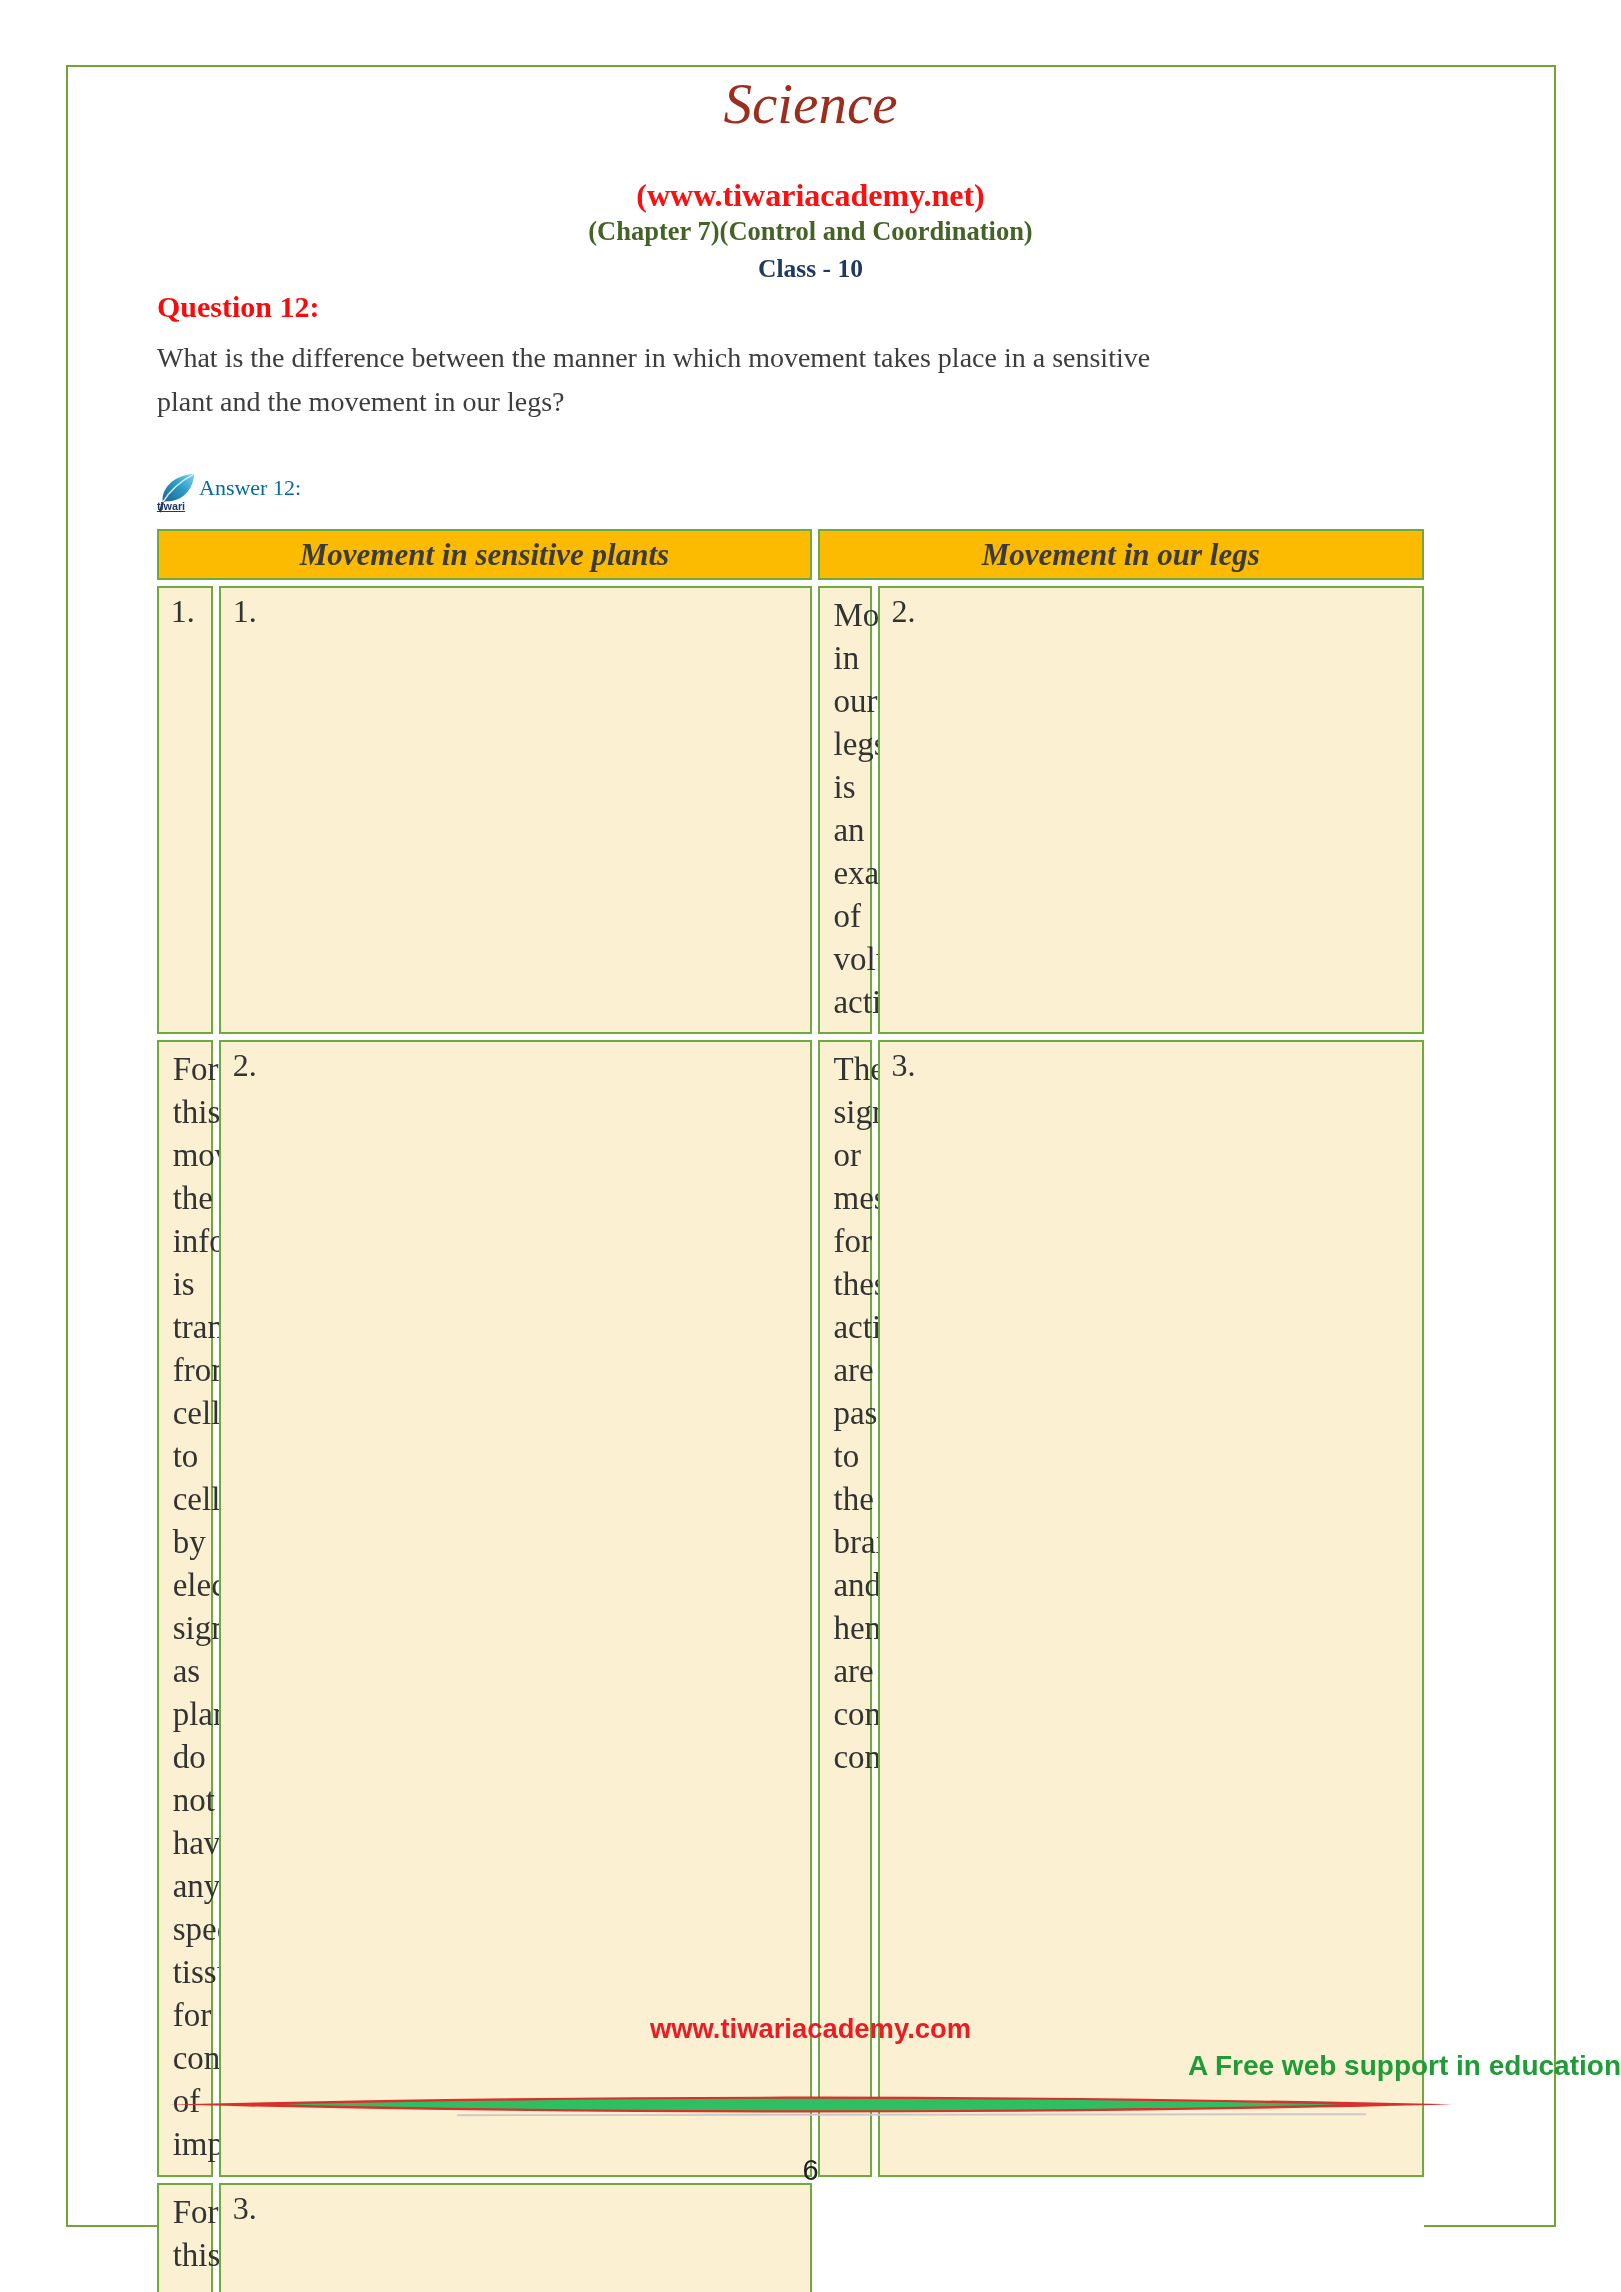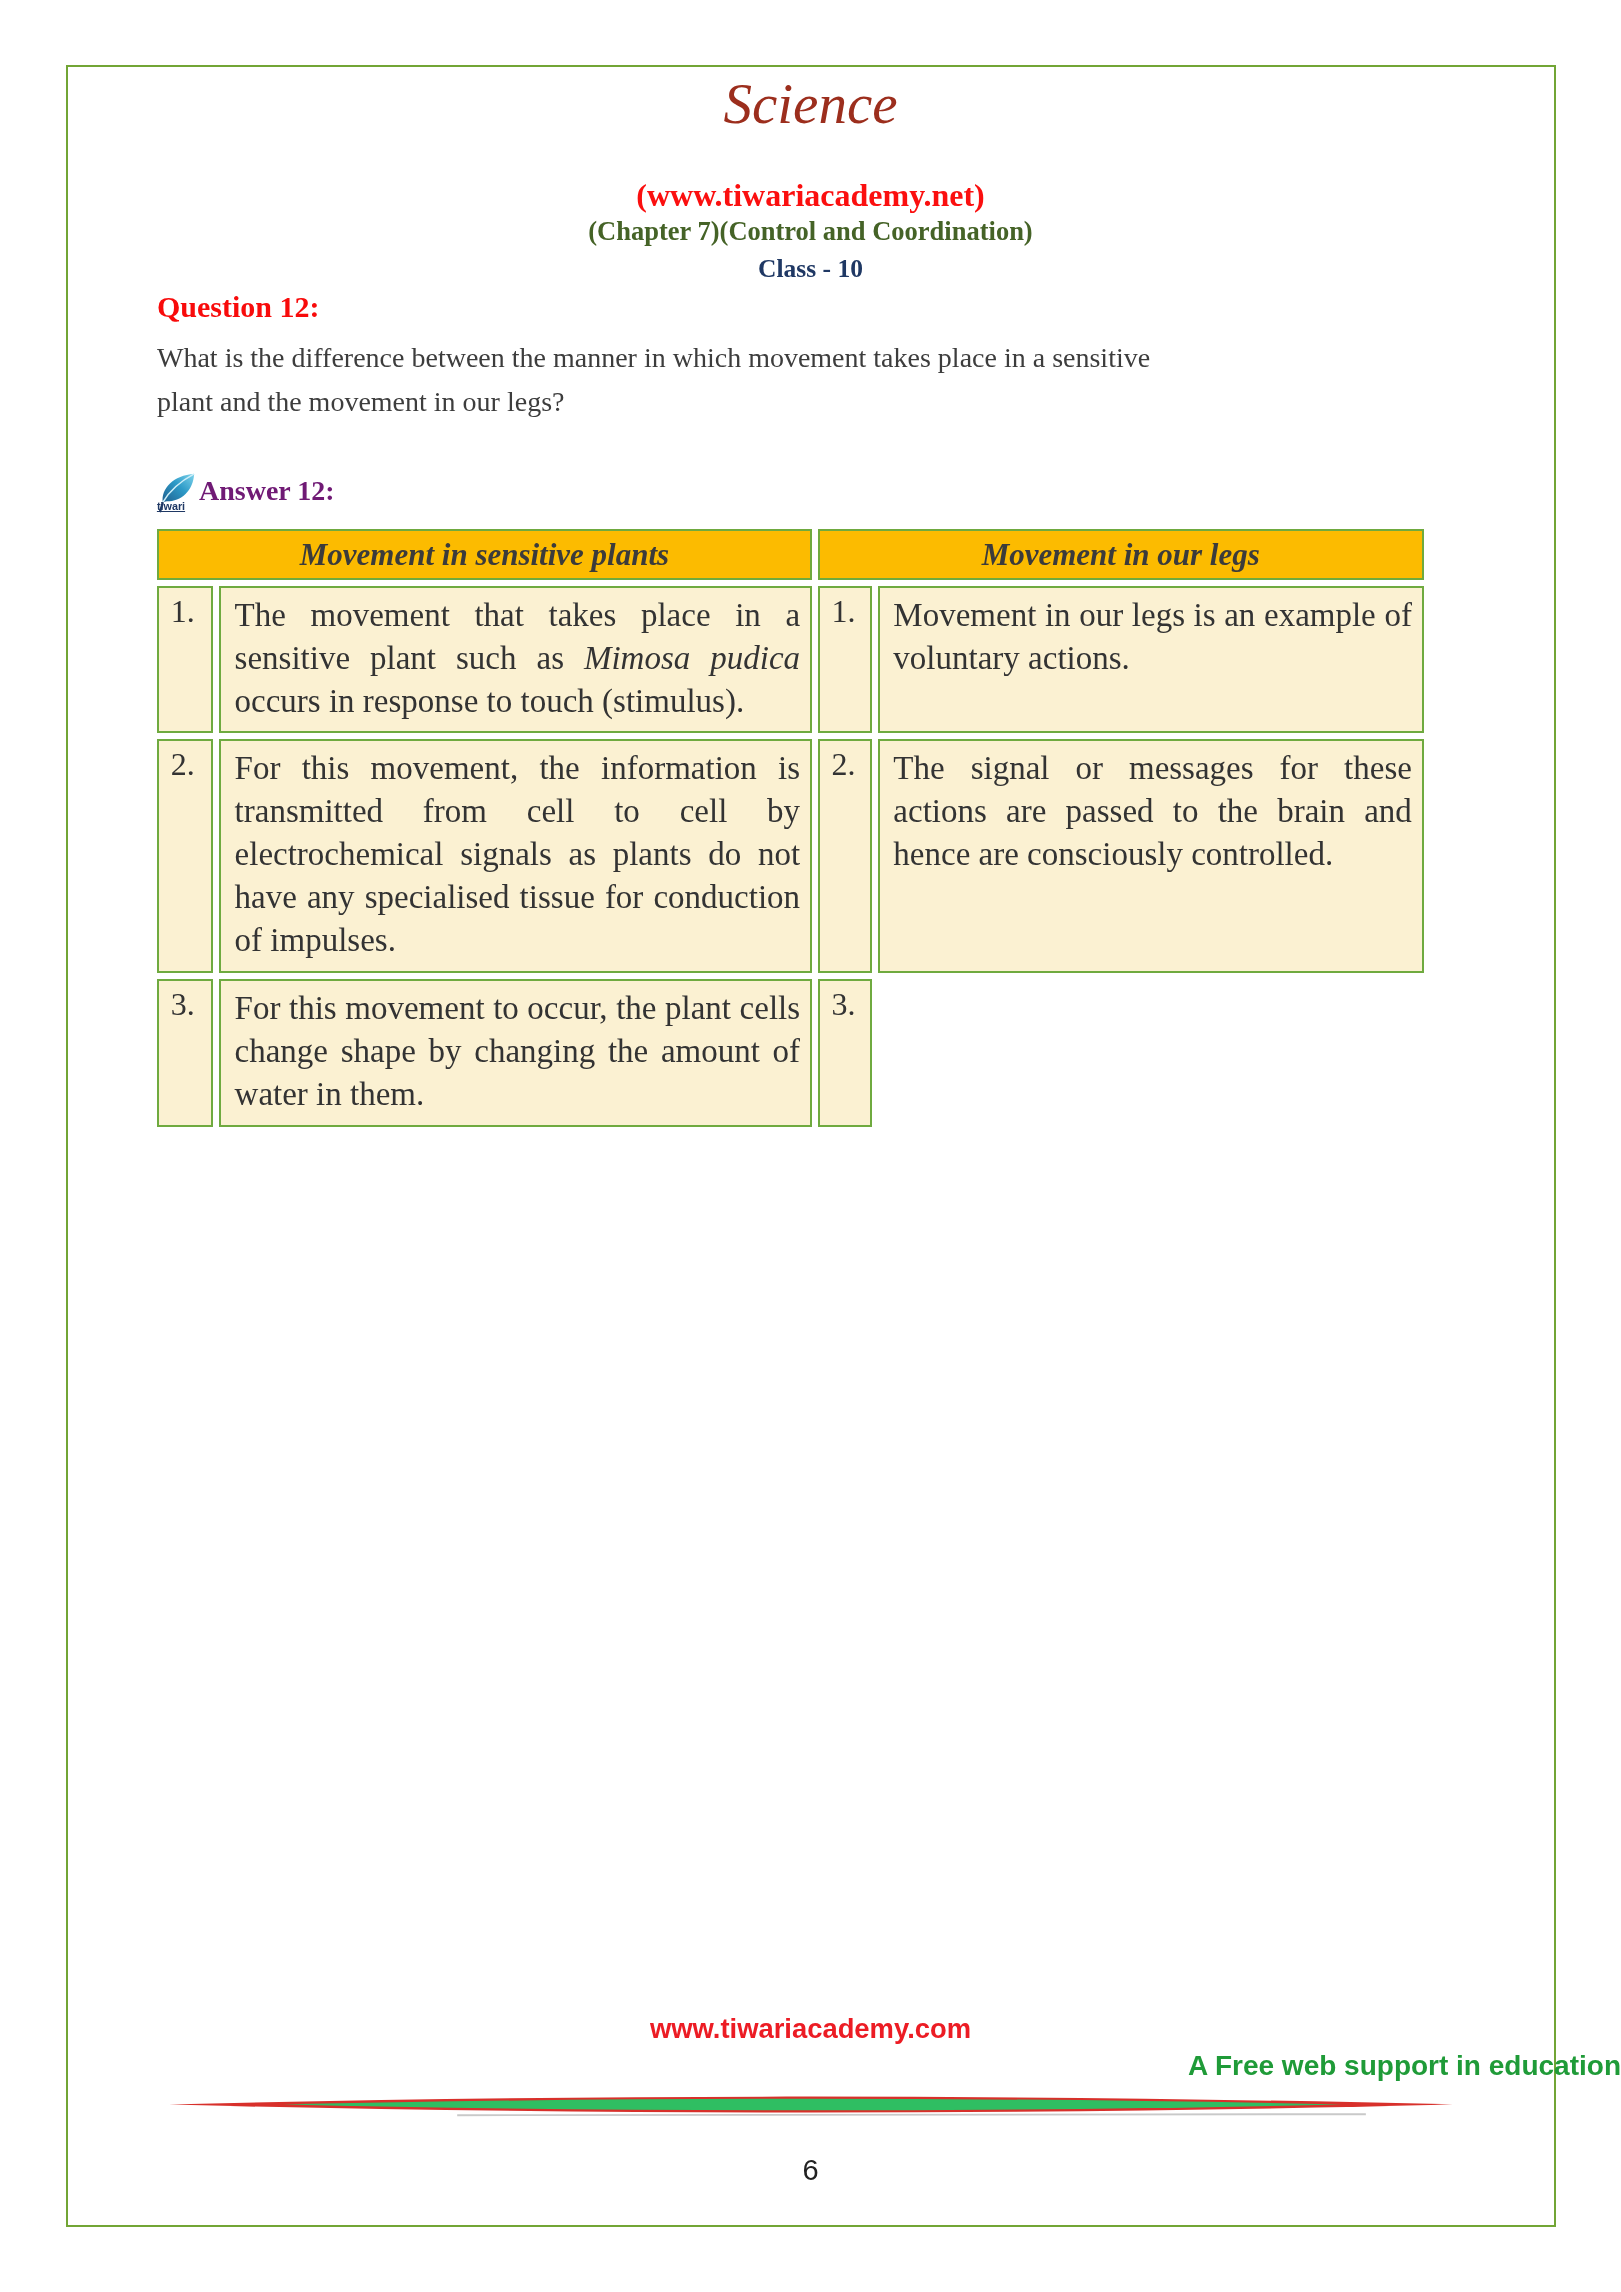--- a/index.html
+++ b/index.html
@@ -43,21 +43,21 @@
     display: flex; align-items: flex-start;
   }
   .logo-wrap { position: relative; width: 47px; height: 49px; }
   .logo-wrap svg { position: absolute; left: 0; top: 0; }
   .logo-word {
     position: absolute; left: 2.9px; top: 31px;
     font-family: "Liberation Sans", "DejaVu Sans", sans-serif;
     font-size: 10.8px; font-weight: bold; color: #1F3864;
     text-decoration: underline;
   }
-  .a-label { font-size: 28px; font-weight: bold; color: #701a75; margin-left: -2px; margin-top: 5.9px; }
+  .a-label { font-size: 22px; font-weight: normal; color: #0369a1; margin-left: -2px; margin-top: 5.9px; }
 
   .answer-table {
     position: absolute; left: 157px; top: 529px;
     display: grid;
     grid-template-columns: 56px 593px 54px 546px;
     gap: 5.9px;
     background: #ffffff;
   }
   .cell { border: 2.9px solid #6FAA3F; }
   .th {
@@ -129,21 +129,20 @@
     <span class="logo-word">tiwari</span>
   </span>
   <span class="a-label">Answer 12:</span>
 </div>
 
 <div class="answer-table">
   <div class="cell th th-left">Movement in sensitive plants</div>
   <div class="cell th th-right">Movement in our legs</div>
 
   <div class="cell num">1.</div>
-  <div class="cell txt"><span>The movement that takes place in a sensitive plant such as </span><span class="it">Mimosa pudica</span><span> occurs in response to touch (stimulus).</span></div>
   <div class="cell num">1.</div>
   <div class="cell txt">Movement in our legs is an example of voluntary actions.</div>
 
   <div class="cell num">2.</div>
   <div class="cell txt"><span>For this movement, the information is transmitted from cell to cell by electrochemical signals as plants do not have any specialised tissue for conduction of impulses.</span><span class="it"></span><span></span></div>
   <div class="cell num">2.</div>
   <div class="cell txt">The signal or messages for these actions are passed to the brain and hence are consciously controlled.</div>
 
   <div class="cell num">3.</div>
   <div class="cell txt"><span>For this movement to occur, the plant cells change shape by changing the amount of water in them.</span><span class="it"></span><span></span></div>

